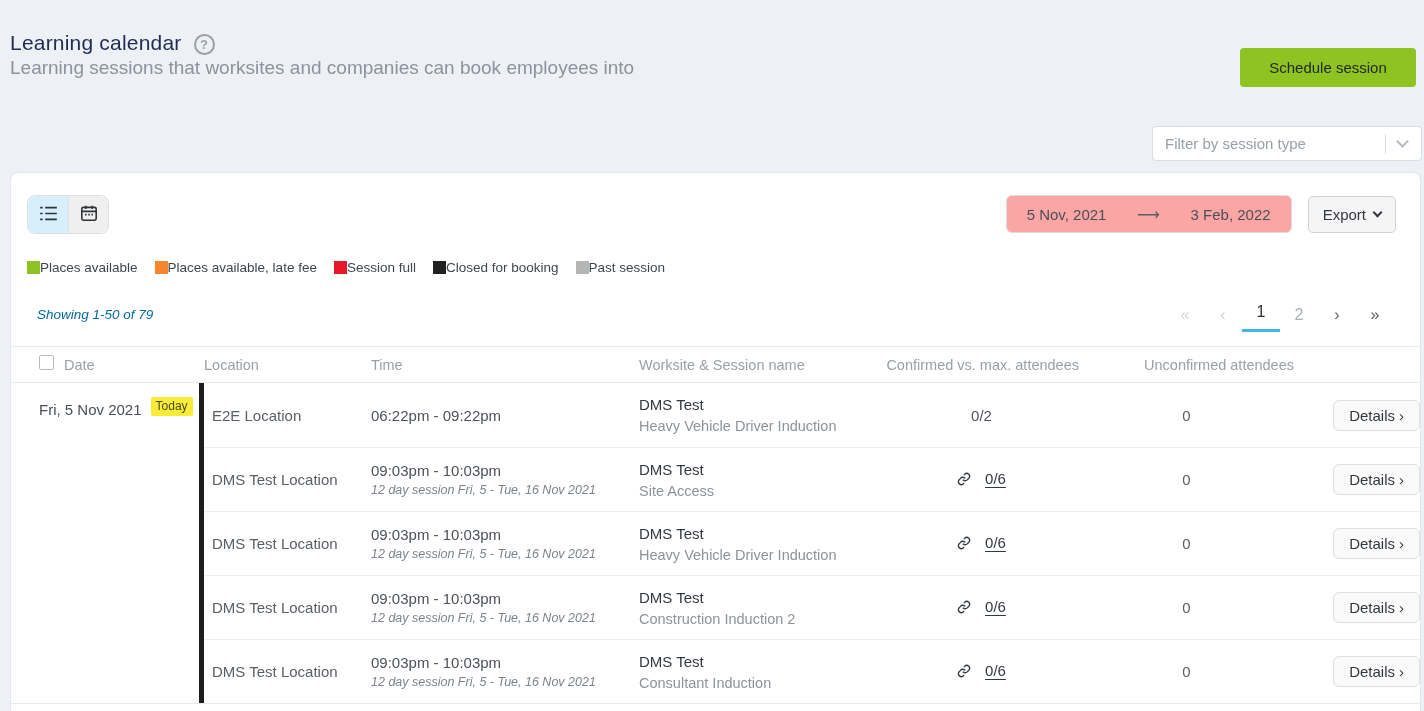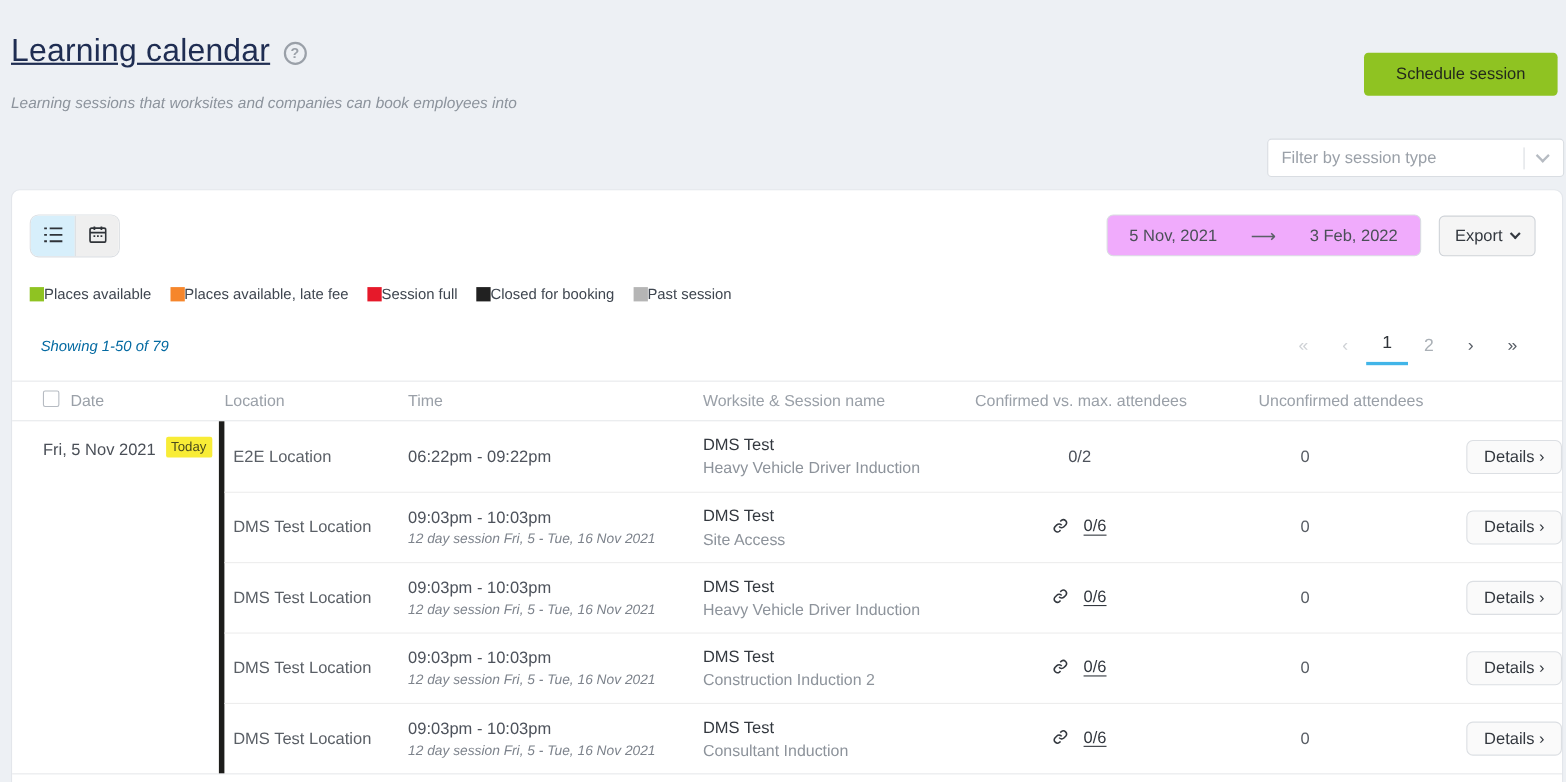--- a/index.html
+++ b/index.html
@@ -7,27 +7,27 @@
   body {
     font-family: "Liberation Sans", sans-serif;
     background:#edf0f4;
     color:#4a4f57;
     position:relative;
   }
 
   
   .header { height:172px; position:relative; padding:30px 8px 0 10px; }
   .title-row { display:flex; align-items:center; gap:12px; }
-  .page-title { font-size:29px; font-weight:500; color:#1f2d52; letter-spacing:.2px;text-decoration:underline; }
+  .page-title { font-size:21px; font-weight:500; color:#1f2d52; letter-spacing:.2px; }
   .help-icon {
     width:21px; height:21px; border:2px solid #9aa0a8; border-radius:50%;
     color:#9aa0a8; font-size:13px; font-weight:bold; display:flex;
     align-items:center; justify-content:center; cursor:pointer; margin-top:4px;
   }
-  .subtitle { font-style:italic; font-size:14px; color:#8c939c; margin-top:22px; }
+  .subtitle { font-size:19px; color:#8c939c; margin-top:2px; }
 
   .schedule-btn {
     position:absolute; top:48px; right:8px; width:176px; height:39px;
     background:#8fc322; border:none; border-radius:4px;
     font-family:inherit; font-size:15px; color:#23291c; cursor:pointer;
   }
 
   .filter-box {
     position:absolute; top:126px; right:2px; width:270px; height:35px;
     background:#fff; border:1px solid #d9dde2; border-radius:4px;
@@ -49,21 +49,21 @@
   .toolbar { display:flex; justify-content:space-between; align-items:flex-start; padding:0 24px 0 16px; }
   .view-toggle { display:flex; border:1px solid #dcdfe3; border-radius:8px; overflow:hidden; }
   .toggle-btn { width:40px; height:37px; display:flex; align-items:center; justify-content:center;
     background:#efefef; border:none; cursor:pointer; }
   .toggle-btn.active { background:#d7effb; }
   .toggle-btn + .toggle-btn { border-left:1px solid #dcdfe3; }
   .toggle-btn svg { stroke:#2f3338; }
 
   .toolbar-right { display:flex; gap:16px; align-items:center; }
   .date-range {
-    width:286px; height:38px; background:#f0abfc; border:1px solid #d9dde2; border-radius:6px;
+    width:286px; height:38px; background:#fca5a5; border:1px solid #d9dde2; border-radius:6px;
     display:flex; align-items:center; justify-content:space-between; padding:0 20px; cursor:pointer;
   }
   .date-range .date-text { font-size:15px; color:#4a4f57; }
   .arrow-glyph { font-family:"DejaVu Sans", sans-serif; color:#5a5f66; font-size:16px; }
   .export-btn {
     height:37px; padding:0 14px; background:#f5f5f5; border:1px solid #cfd3d8; border-radius:5px;
     font-family:inherit; font-size:15px; color:#33383f; cursor:pointer;
     display:flex; align-items:center; gap:8px;
   }
   .export-btn .chev { margin:-3px 0 0 0; border-color:#33383f; width:7px; height:7px; }

